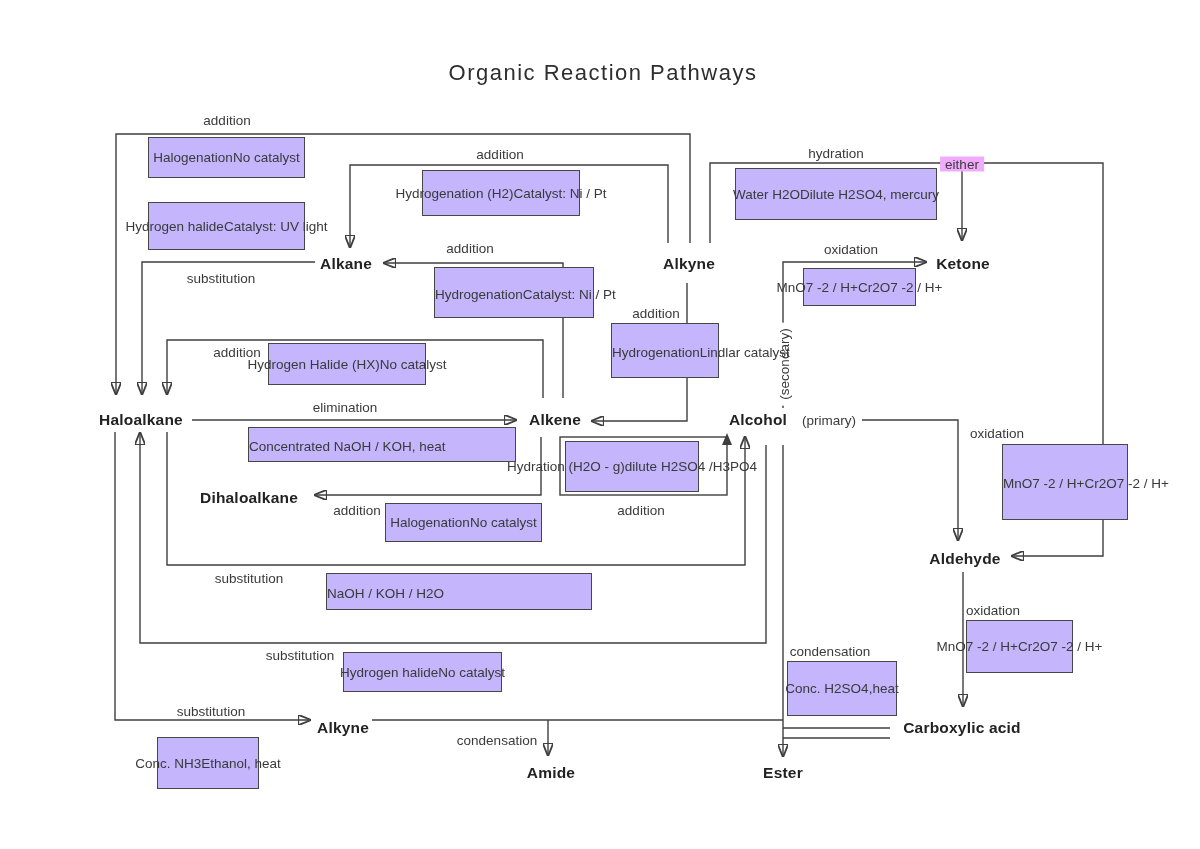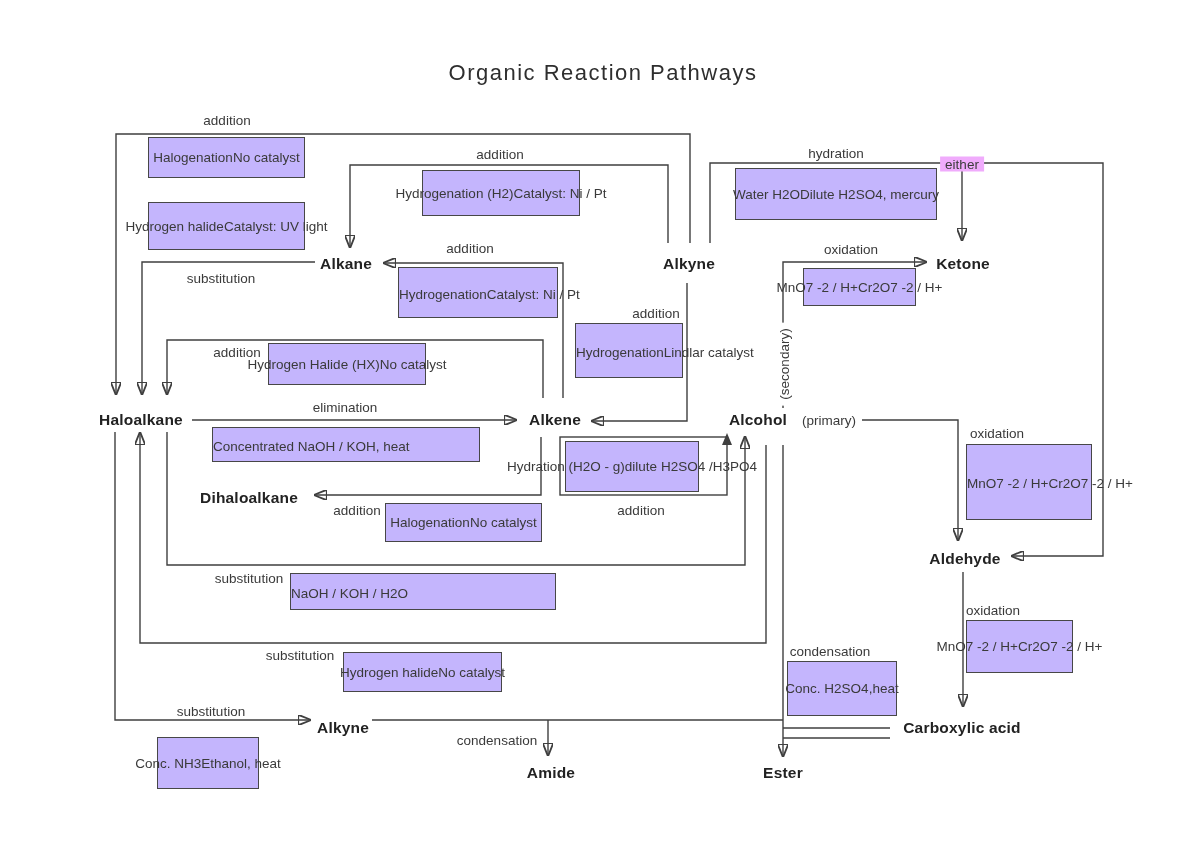--- a/index.html
+++ b/index.html
@@ -9,21 +9,21 @@
          letter-spacing:1.5px;color:#2e2e2e;white-space:nowrap;}
   .node{position:absolute;transform:translate(-50%,-50%);font-weight:bold;
         font-size:15.5px;color:#222;white-space:nowrap;letter-spacing:.2px;}
   .elabel{position:absolute;transform:translate(-50%,-50%);font-size:13.5px;
           color:#3a3a3a;white-space:nowrap;}
   .elabel.bgw{background:#f0abfc;padding:0 5px;}
   .elabel.rot{transform:translate(-50%,-50%) rotate(-90deg);background:#fff;padding:1px 6px;}
   .rbox{position:absolute;border:1.4px solid #474747;background:#c4b5fd;box-sizing:border-box;
         display:flex;flex-direction:row;justify-content:center;align-items:center;
         font-size:13.5px;line-height:19px;text-align:center;white-space:nowrap;}
-  .rbox.vtop{justify-content:flex-start;padding-top:3px;}
+  .rbox.vtop{justify-content:flex-start;padding-top:3px;margin-left:36px;}
   svg.wires{position:absolute;left:0;top:0;}
   svg.wires path,svg.wires rect{fill:none;stroke:#3f3f3f;stroke-width:1.4;}
   svg.wires polygon{fill:#3f3f3f;stroke:none;}
 </style>
 </head>
 <body>
 
 <div class="canvas">
 
   <svg class="wires" width="1200" height="849" viewBox="0 0 1200 849">

